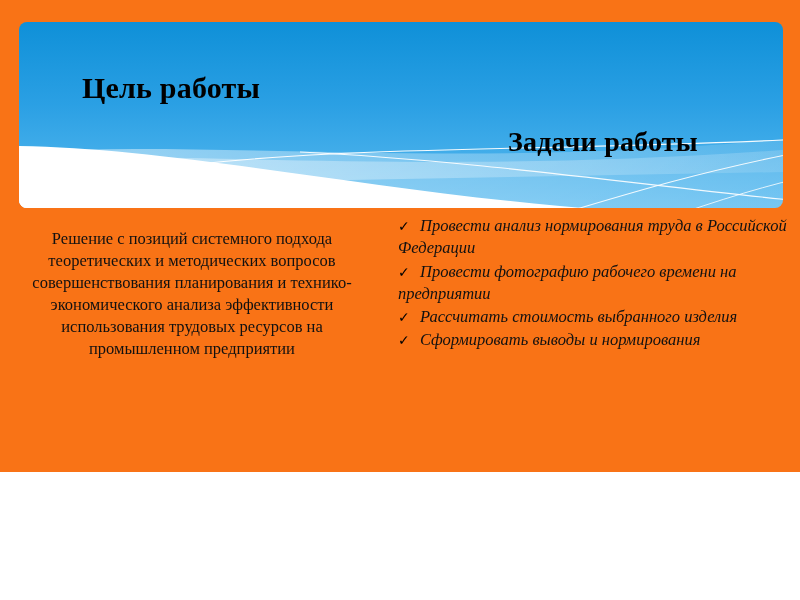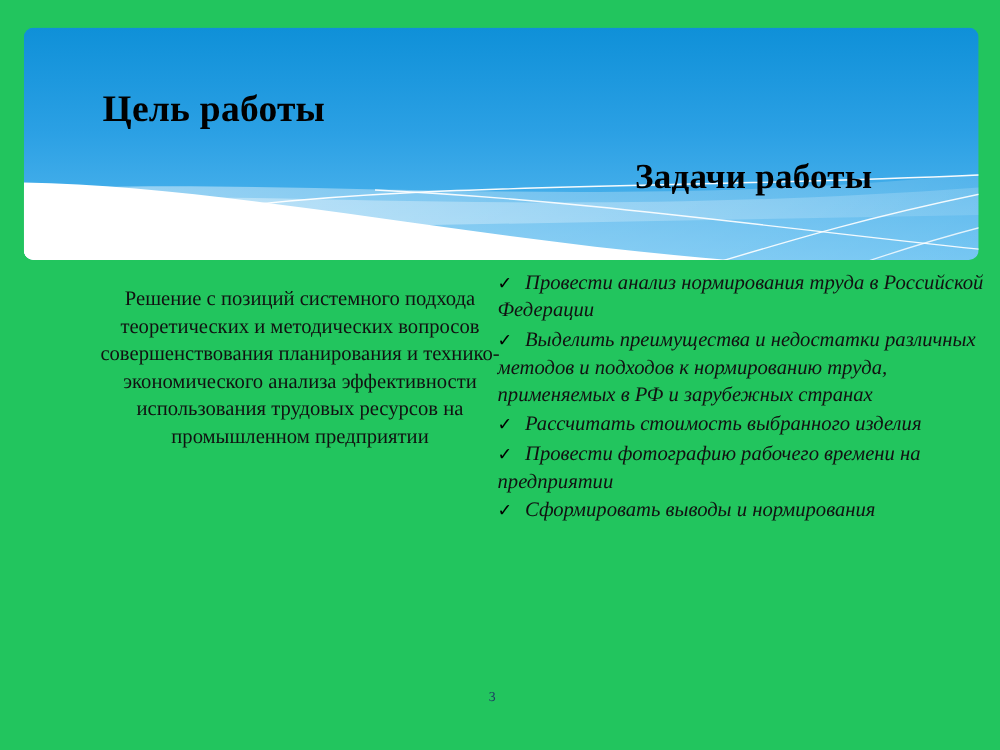--- a/index.html
+++ b/index.html
@@ -4,22 +4,22 @@
 <title>Slide</title>
 <style>
   html, body {
     margin: 0;
     padding: 0;
     background: #ffffff;
   }
   #slide {
     position: relative;
     width: 800px;
-    height: 600px;
-    background: #22c55e;
+    height: 472px;
+    background: #f97316;
     overflow: hidden;
     font-family: "Liberation Serif", "DejaVu Serif", serif;
   }
 
   
   #header-banner {
     position: absolute;
     left: 0;
     top: 0;
     width: 800px;
@@ -52,21 +52,20 @@
   
   #left-column {
     position: absolute;
     left: 32px;
     top: 228px;
     width: 320px;
     text-align: center;
     font-size: 16.5px;
     line-height: 1.33;
     color: #111111;
-    margin-left: 48px;
   }
 
   
   #right-column {
     position: absolute;
     left: 398px;
     top: 215px;
     width: 392px;
     font-size: 16.5px;
     line-height: 1.35;
@@ -150,31 +149,28 @@
   <div class="title-text" id="title-tasks">Задачи работы</div>
 
   <div id="left-column">Решение с позиций системного подхода теоретических и методических вопросов совершенствования планирования и технико-экономического анализа эффективности использования трудовых ресурсов на промышленном предприятии</div>
 
   <div id="right-column">
 
     <p class="task-item">
       <span class="check">✓</span><span class="task-text">Провести анализ нормирования труда в Российской Федерации</span>
     </p>
 
-    <p class="task-item">
-      <span class="check">✓</span><span class="task-text">Выделить преимущества и недостатки различных методов и подходов к нормированию труда, применяемых в РФ и зарубежных странах</span>
-    </p>
 
 
     <p class="task-item">
-      <span class="check">✓</span><span class="task-text">Рассчитать стоимость выбранного изделия</span>
+      <span class="check">✓</span><span class="task-text">Провести фотографию рабочего времени на предприятии</span>
     </p>
 
     <p class="task-item">
-      <span class="check">✓</span><span class="task-text">Провести фотографию рабочего времени на предприятии</span>
+      <span class="check">✓</span><span class="task-text">Рассчитать стоимость выбранного изделия</span>
     </p>
 
     <p class="task-item">
       <span class="check">✓</span><span class="task-text">Сформировать выводы и нормирования</span>
     </p>
 
   </div>
 
   <div id="slide-number">3</div>
 

